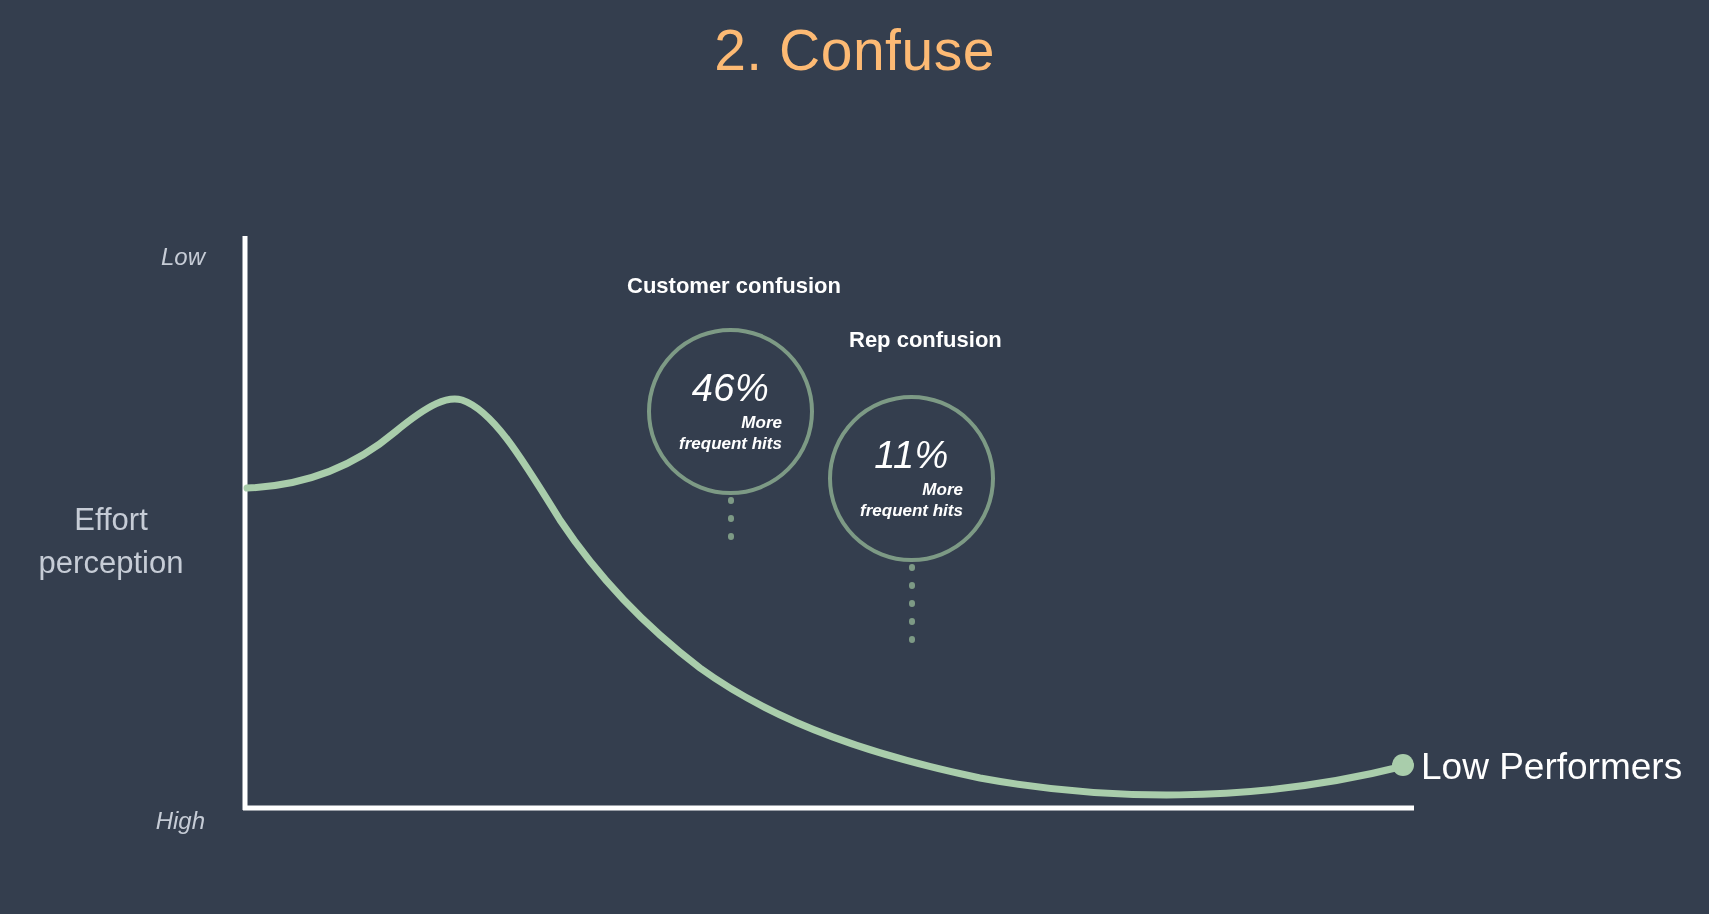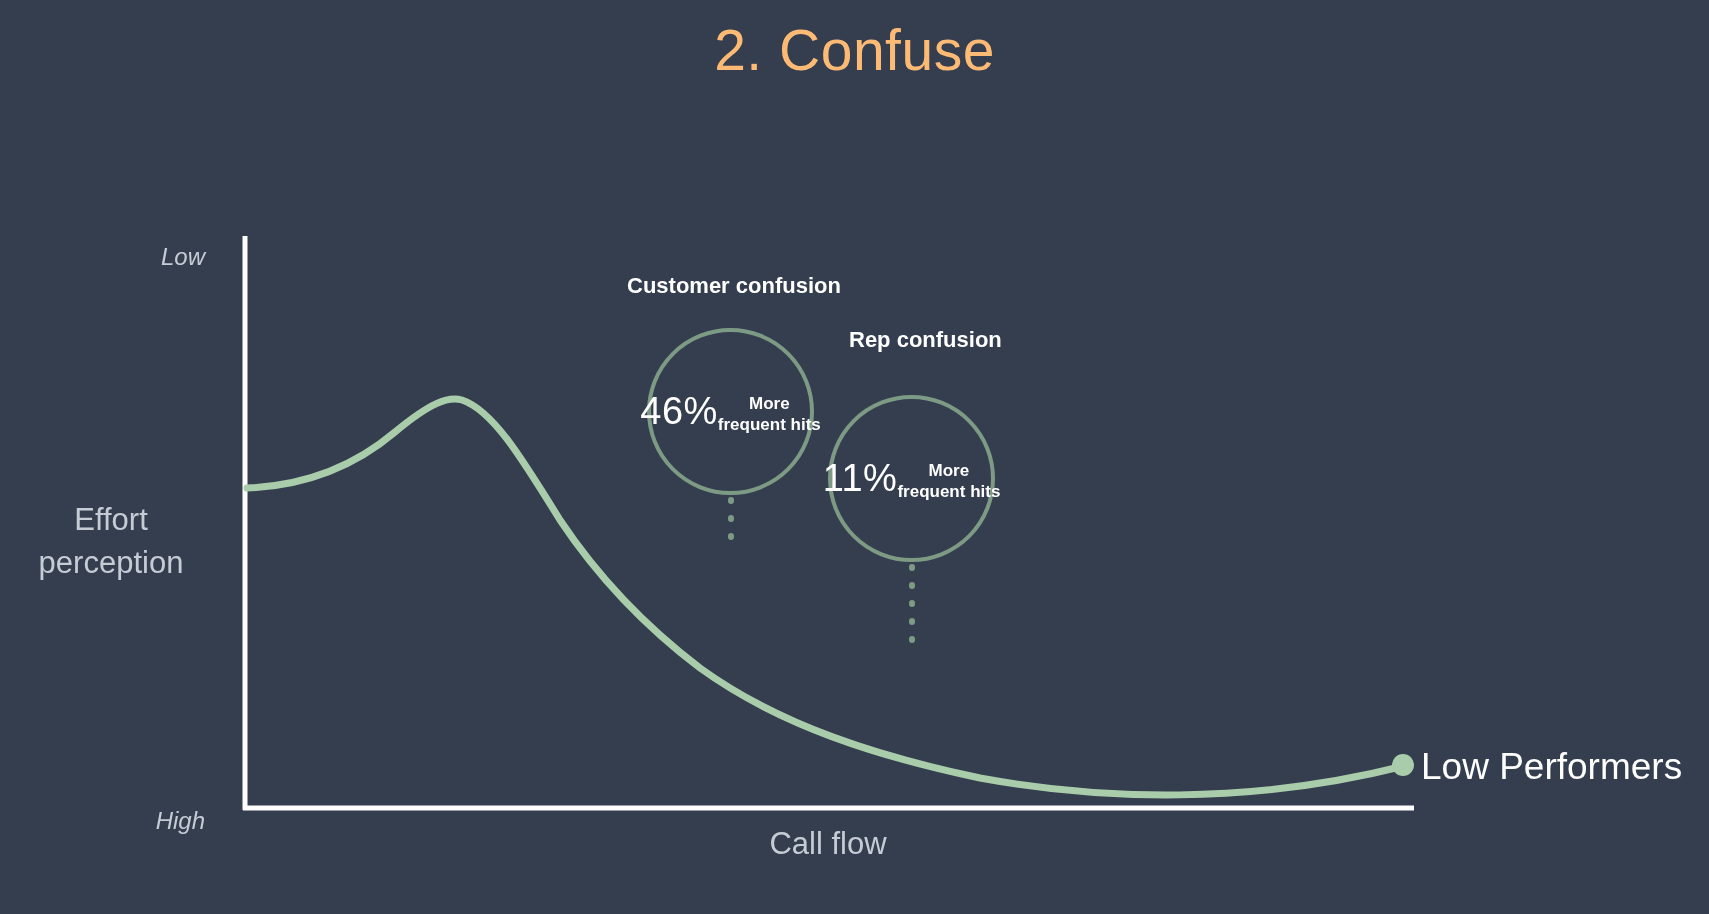--- a/index.html
+++ b/index.html
@@ -95,24 +95,25 @@
     font-size: 31px;
     color: #c6ccd6;
   }
 
   
   .bubble {
     position: absolute;
     border-radius: 50%;
     box-sizing: border-box;
     display: flex;
-    flex-direction: row;
+    flex-direction: column;
     align-items: center;
     justify-content: center;
-    text-align: center;
+    text-align: right;
+    font-style: italic;
   }
   .bubble-customer {
     left: 647px;
     top: 328px;
     width: 167px;
     height: 167px;
     border: 4px solid #7d9a85;
   }
   .bubble-rep {
     left: 828px;
@@ -195,21 +196,20 @@
     </svg>
 
     <div class="axis-label-low">Low</div>
     <div class="axis-label-high">High</div>
 
     <div class="y-axis-title">
       <div>Effort</div>
       <div>perception</div>
     </div>
 
-    <div class="x-axis-title">Call flow</div>
 
     <div class="bubble-title bubble-title-customer">Customer confusion</div>
 
     <div class="bubble bubble-customer">
       <div class="bubble-value">46%</div>
       <div class="bubble-caption">
         <div>More</div>
         <div>frequent hits</div>
       </div>
     </div>

